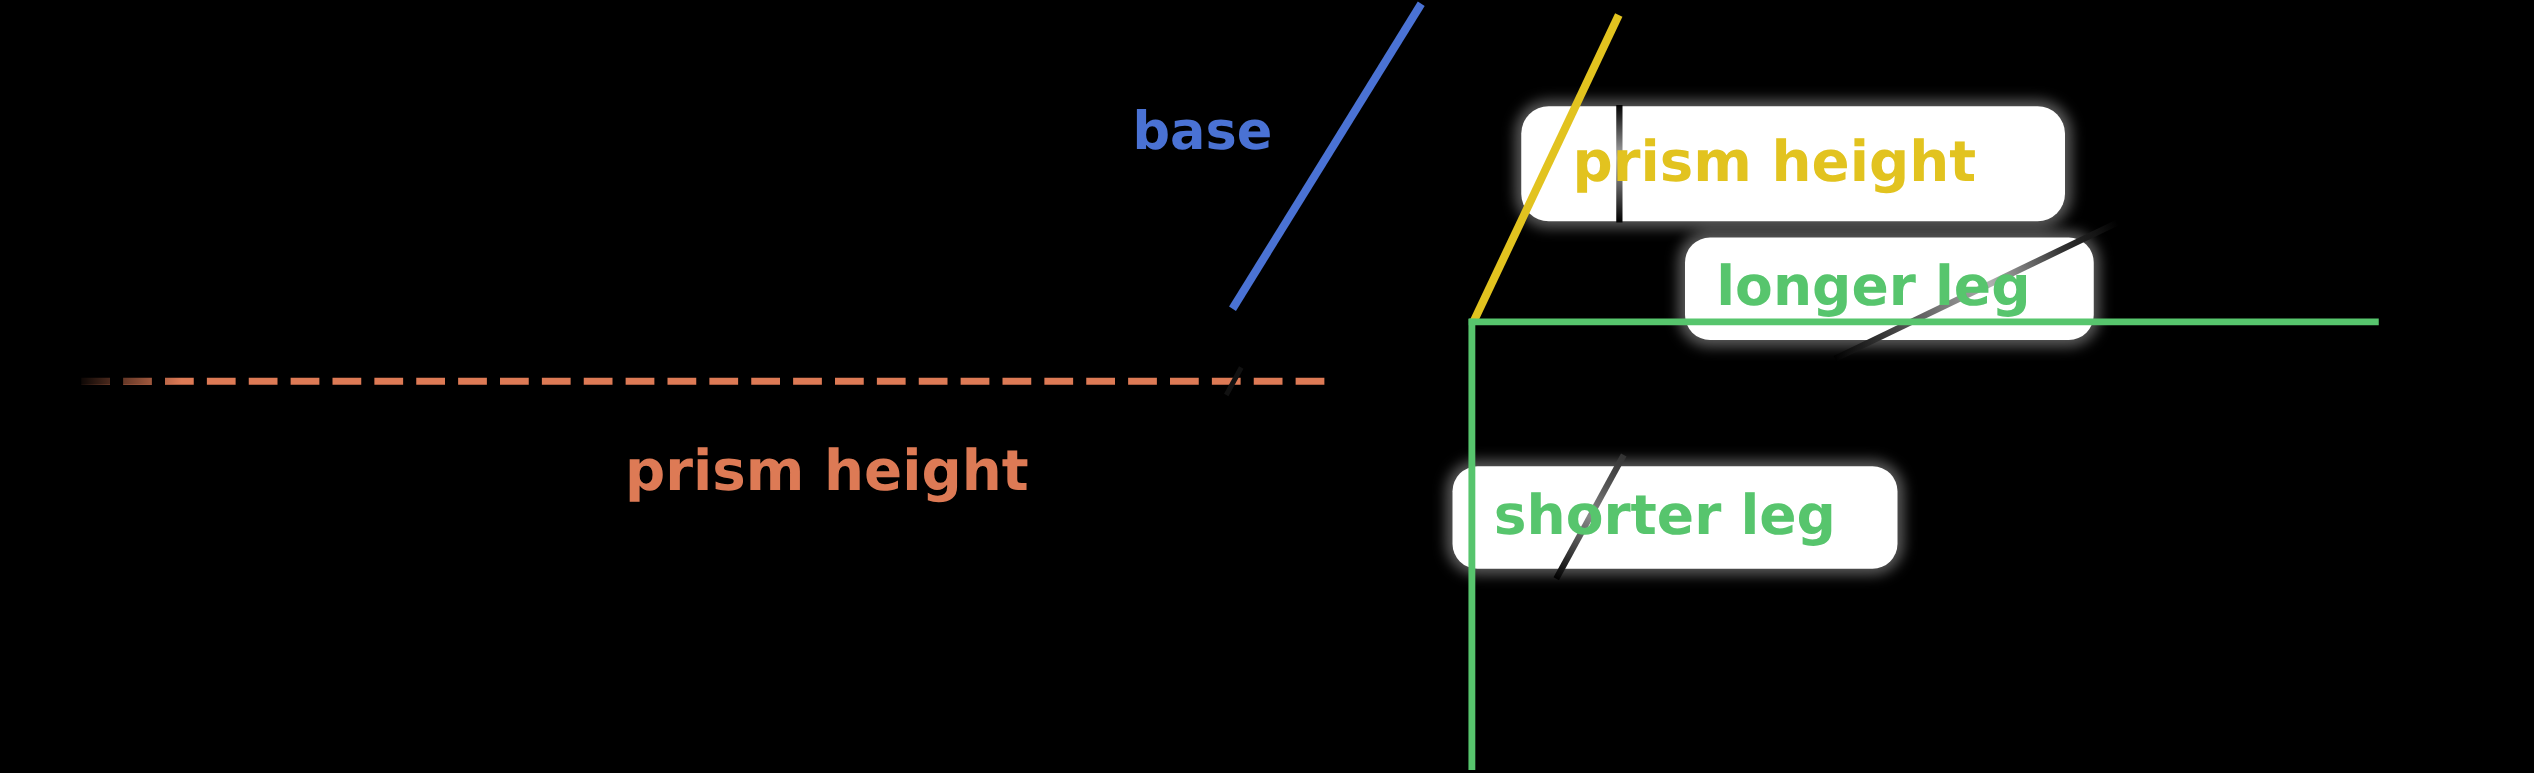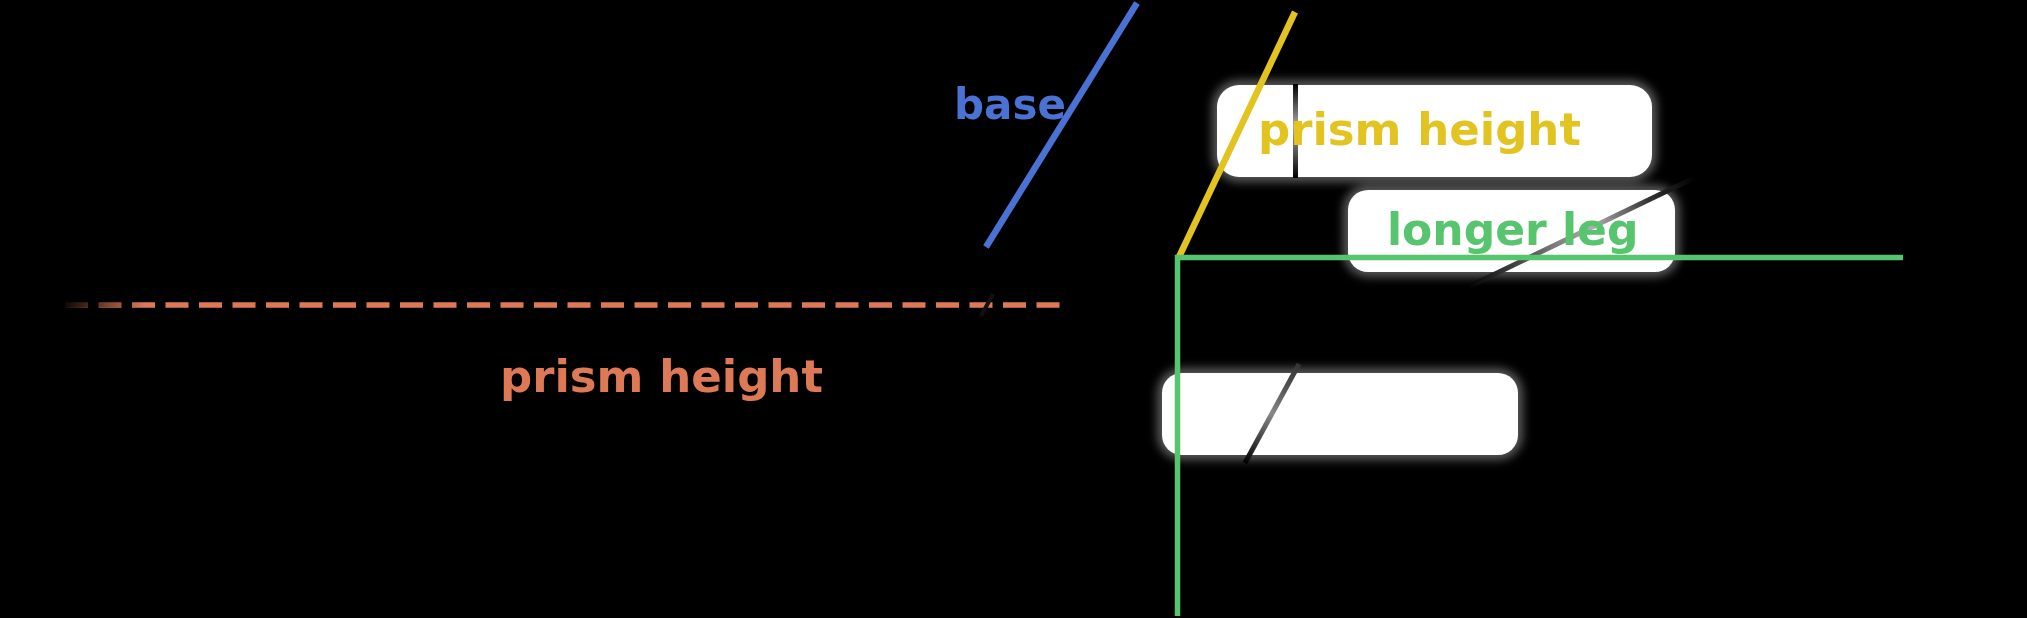--- a/index.html
+++ b/index.html
@@ -90,31 +90,34 @@
       </linearGradient>
     </defs>
     <line x1="1295.5" y1="84" x2="1295.5" y2="178" stroke="url(#g1)" stroke-width="5"></line>
     <line x1="1468" y1="287" x2="1694" y2="178" stroke="url(#g2)" stroke-width="5"></line>
     <line x1="1299" y1="364" x2="1245" y2="463" stroke="url(#g3)" stroke-width="5"></line>
   </svg>
 
   <div class="box-text" style="left: 1217px; top: 85px; width: 435px; height: 92px; padding-left: 41px; color: rgb(226, 195, 31);">
     <span>prism height</span>
   </div>
-  <div class="box-text" style="left: 1348px; top: 190px; width: 327px; height: 82px; padding-left: 39px; font-size: 44px; color: rgb(87, 197, 109);">
+  <div class="box-text" style="left: 1348px; top: 190px; width: 327px; height: 82px; padding-left: 25px; font-size: 44px; color: rgb(87, 197, 109);">
     <span>longer leg</span>
+  </div>
+  <div class="box-text" style="left: 1162px; top: 373px; width: 356px; height: 82px; padding-left: 33px; font-size: 44px; color: rgb(87, 197, 109);">
+    <span>shorter leg</span>
   </div>
 
   <svg class="layer lines-top" width="2027" height="618" viewBox="0 0 2027 618">
     <line x1="1137" y1="3" x2="986" y2="247" stroke-width="6.5" stroke-linecap="butt" stroke="#4a72d4"></line>
     <line x1="1295" y1="12" x2="1179" y2="257" stroke-width="6.5" stroke-linecap="butt" stroke="#e2c31f"></line>
     <line x1="1175" y1="257.5" x2="1903" y2="257.5" stroke-width="5.5" stroke-linecap="butt" stroke="#57c56d"></line>
     <line x1="1177.5" y1="255" x2="1177.5" y2="616" stroke-width="5.5" stroke-linecap="butt" stroke="#57c56d"></line>
   </svg>
 
-  <div class="free-text" style="left: 906px; top: 81px; font-size: 42px; line-height: 47px; color: rgb(74, 114, 212); margin-left: 48px;">
+  <div class="free-text" style="left: 906px; top: 81px; font-size: 42px; line-height: 47px; color: rgb(74, 114, 212);">
     <span class="line">base</span>
   </div>
   <div class="free-text" style="left: 500px; top: 351px; font-size: 45px; line-height: 52px; color: rgb(221, 122, 85);">
     <span>prism height</span>
   </div>
 
 </div>
 
 </body></html>

